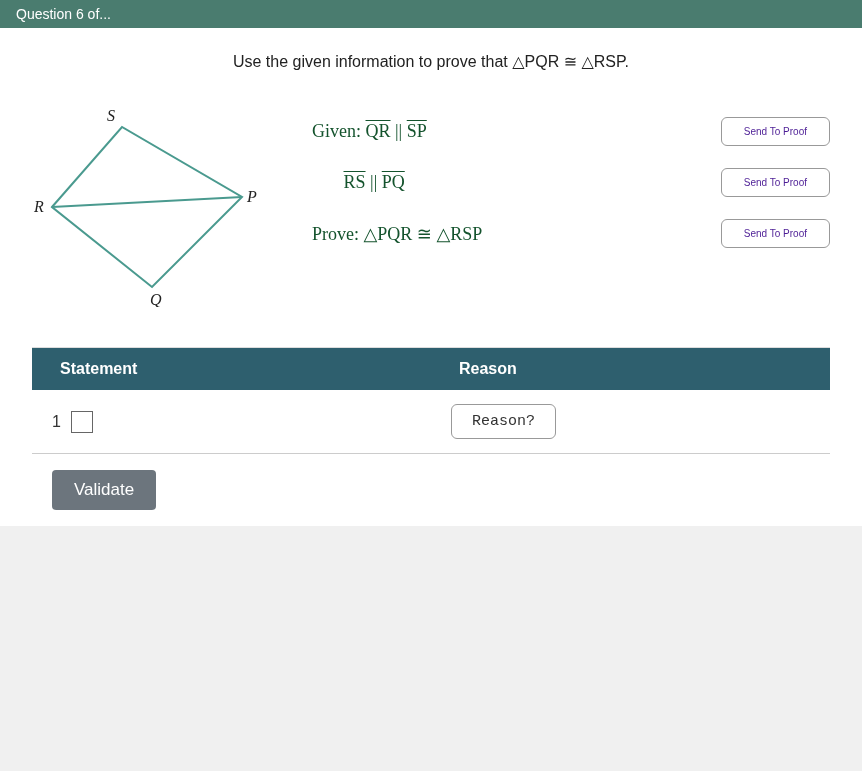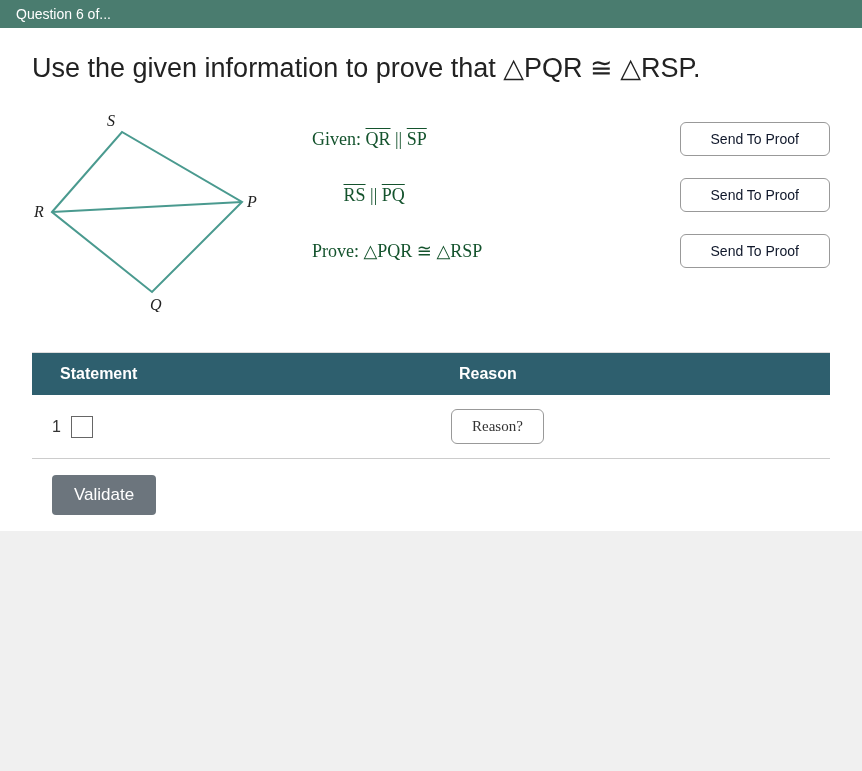--- a/index.html
+++ b/index.html
@@ -19,24 +19,25 @@
       font-family: Liberation Sans, sans-serif;
     }
 
     .main-content {
       background: white;
       margin: 0;
       padding: 24px 32px 0 32px;
     }
 
     .question-title {
-      font-size: 27px;
+      font-size: 16px;
       font-family: Arial, sans-serif;
       color: #222;
-      margin-bottom: 28px;
+      margin-bottom: 36px;
+      text-align: center;
     }
 
     .proof-area {
       display: flex;
       flex-direction: row;
       align-items: flex-start;
       gap: 20px;
       margin-bottom: 20px;
     }
 
@@ -73,26 +74,26 @@
       min-width: 200px;
     }
 
     .overline {
       text-decoration: overline;
     }
 
     .send-proof-btn {
       border: 1.5px solid #999;
       border-radius: 6px;
-      padding: 8px 30px;
-      background: white;
-      font-size: 14px;
-      font-family: Arial, sans-serif;
-      cursor: pointer;
-      color: #0f172a;
+      padding: 8px 22px;
+      background: white;
+      font-size: 10px;
+      font-family: Arial, sans-serif;
+      cursor: pointer;
+      color: #4c1d95;
       white-space: nowrap;
     }
 
     
     .table-section {
       background: white;
       border-top: 1px solid #ddd;
       margin-top: 10px;
     }
 
@@ -151,21 +152,21 @@
       display: flex;
       align-items: center;
     }
 
     .reason-btn {
       border: 1.5px solid #999;
       border-radius: 6px;
       padding: 8px 20px;
       background: white;
       font-size: 15px;
-      font-family: Liberation Serif, serif;
+      font-family: Liberation Mono, monospace;
       cursor: pointer;
       color: #333;
     }
 
     .validate-row {
       padding: 16px 20px;
       background: white;
     }
 
     .validate-btn {

